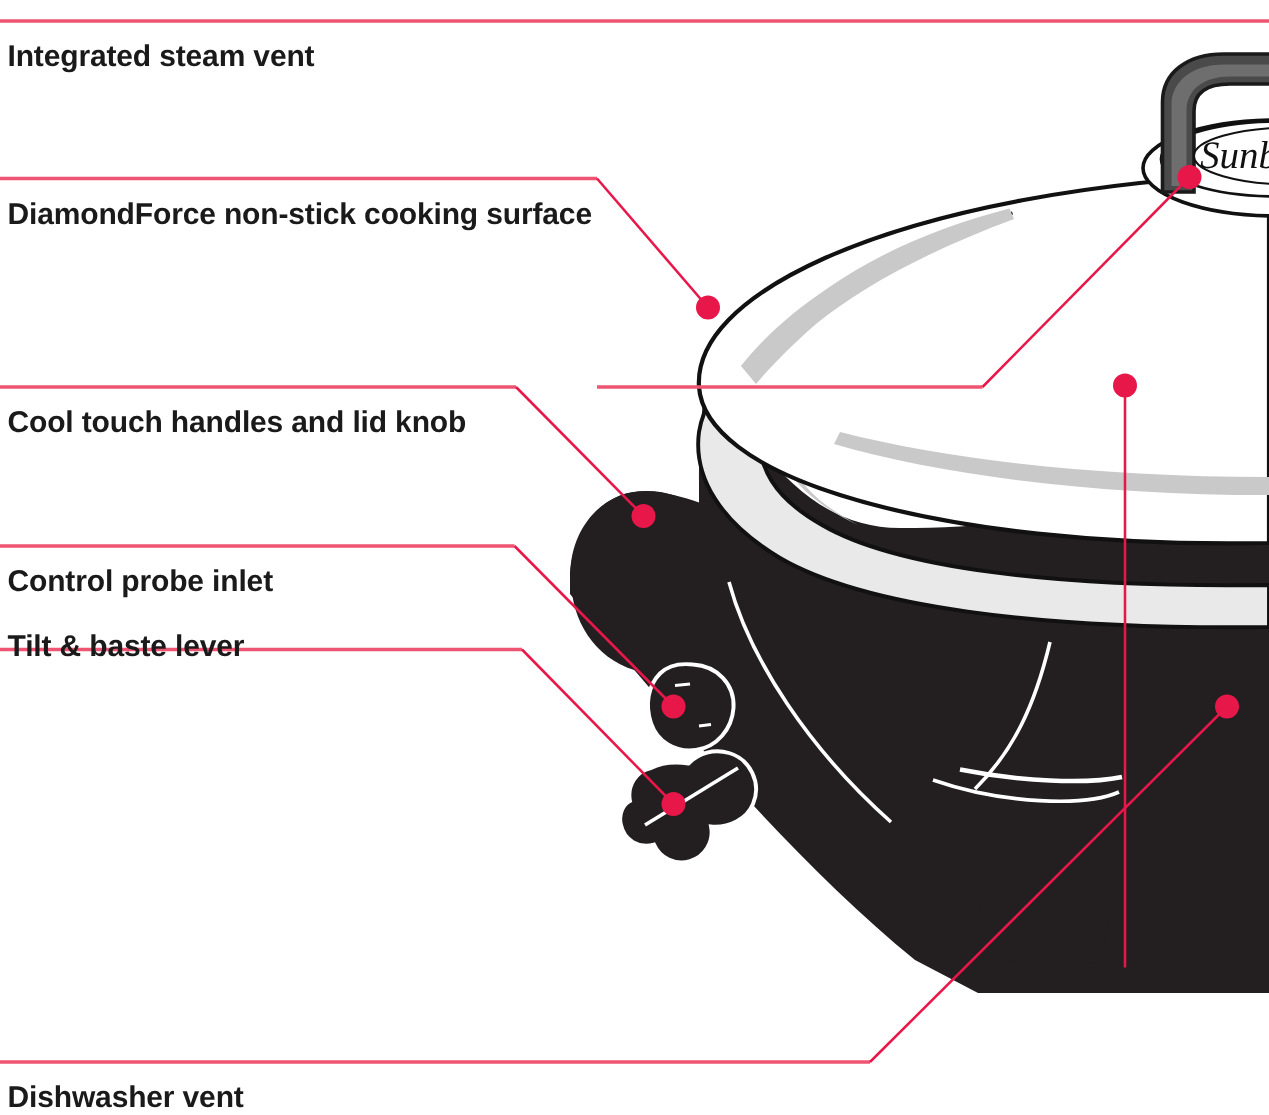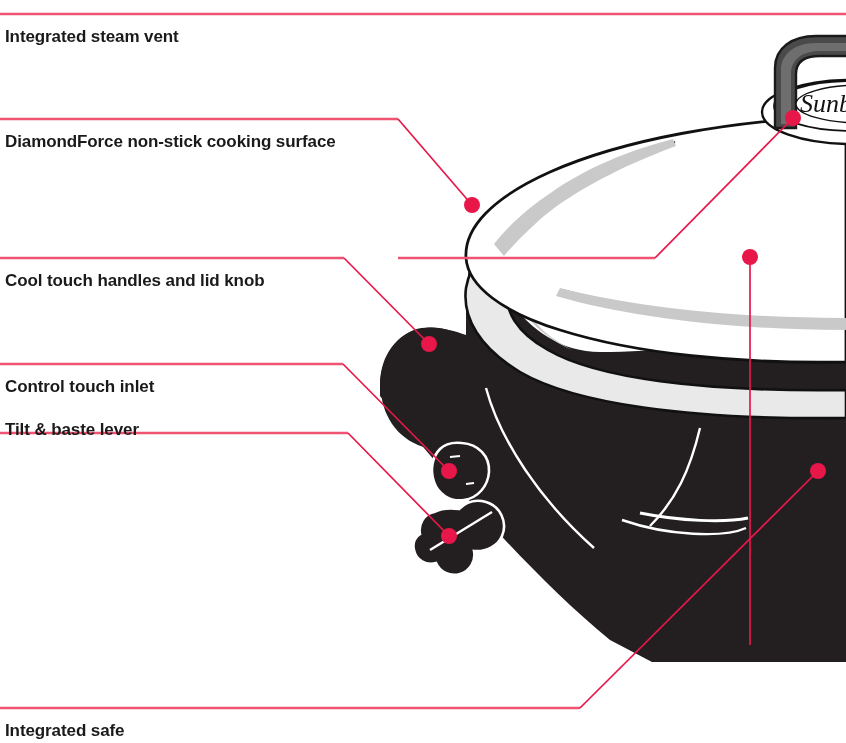--- a/index.html
+++ b/index.html
@@ -30,21 +30,21 @@
     left: 0;
     top: 0;
     width: 846px;
     height: 743px;
     pointer-events: none;
   }
   .callout-label {
     position: absolute;
     font-family: "Liberation Sans", sans-serif;
     font-weight: bold;
-    font-size: 17px;
+    font-size: 20px;
     letter-spacing: -0.1px;
     color: #1a1a1a;
     white-space: nowrap;
     line-height: 1;
   }
 </style>
 </head>
 <body>
 
 <div id="stage">
@@ -220,19 +220,19 @@
       <circle cx="750" cy="257" r="8" fill="#e8174a"></circle>
     </g>
   </svg>
 
   <div class="callout-label" style="left:5px; top:28px;">Integrated steam vent</div>
 
   <div class="callout-label" style="left:5px; top:272px;">Cool touch handles and lid knob</div>
 
   <div class="callout-label" style="left:5px; top:133px;">DiamondForce non-stick cooking surface</div>
 
-  <div class="callout-label" style="left:5px; top:378px;">Control touch inlet</div>
+  <div class="callout-label" style="left:5px; top:378px;">Control probe inlet</div>
 
   <div class="callout-label" style="left:5px; top:421px;">Tilt &amp; baste lever</div>
 
-  <div class="callout-label" style="left:5px; top:722px;">Integrated safe</div>
+  <div class="callout-label" style="left:5px; top:722px;">Dishwasher vent</div>
 
 </div>
 
 </body></html>

